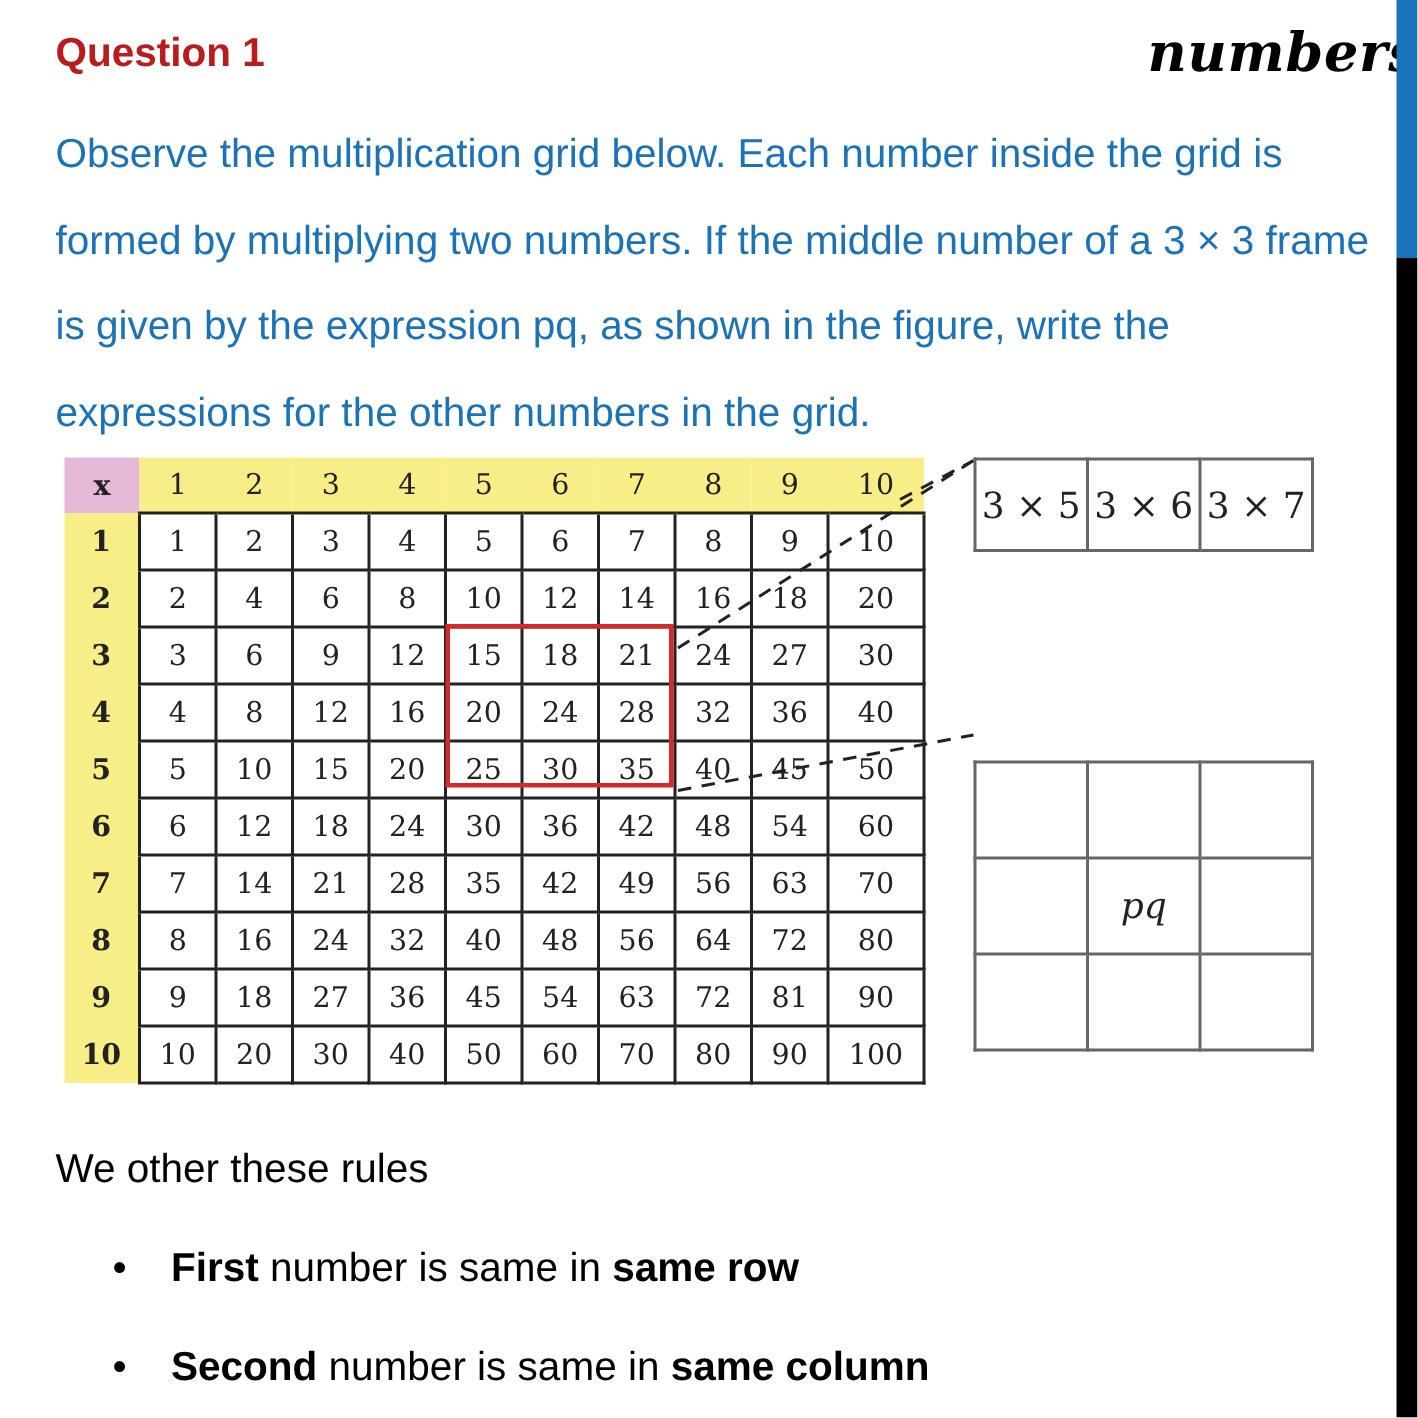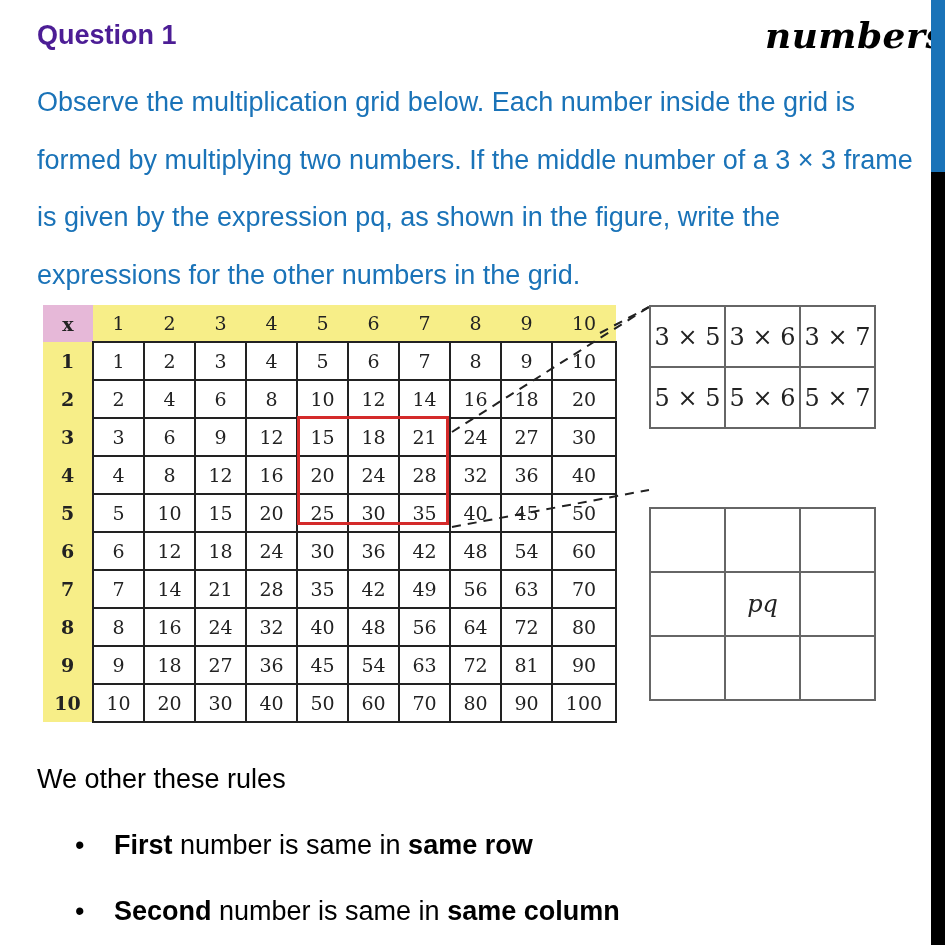--- a/index.html
+++ b/index.html
@@ -3,21 +3,21 @@
   <meta charset="utf-8">
   <style>
     html, body { margin: 0; padding: 0; }
     body {
       width: 945px; height: 945px; position: relative; overflow: hidden;
       background: #ffffff;
       font-family: "Liberation Sans", sans-serif;
     }
     .q-title {
       position: absolute; left: 37px; top: 20px;
-      font-size: 27px; font-weight: bold; color: #4c1d95;
+      font-size: 27px; font-weight: bold; color: #b91c1c;
     }
     .logo {
       position: absolute; left: 765px; top: 14px;
       font-family: "DejaVu Serif", serif; font-style: italic; font-weight: bold;
       font-size: 36px; color: #000; letter-spacing: 0.5px;
     }
     .side-bar {
       position: absolute; left: 931px; top: 0; width: 14px; height: 172px;
       background: #1a73b8;
     }
@@ -247,25 +247,20 @@
   <line x1="452" y1="527" x2="649" y2="490" stroke="#222" stroke-width="2" stroke-dasharray="9,7"></line>
 </svg>
 
 <table class="frame frame-top">
   <tbody>
       <tr>
     <td>3 × 5</td>
     <td>3 × 6</td>
     <td>3 × 7</td>
   </tr>
-  <tr>
-    <td>5 × 5</td>
-    <td>5 × 6</td>
-    <td>5 × 7</td>
-  </tr>
 </tbody>
   </table>
 
 <table class="frame frame-bottom">
   <tbody>
       <tr>
     <td></td>
     <td></td>
     <td></td>
   </tr>

